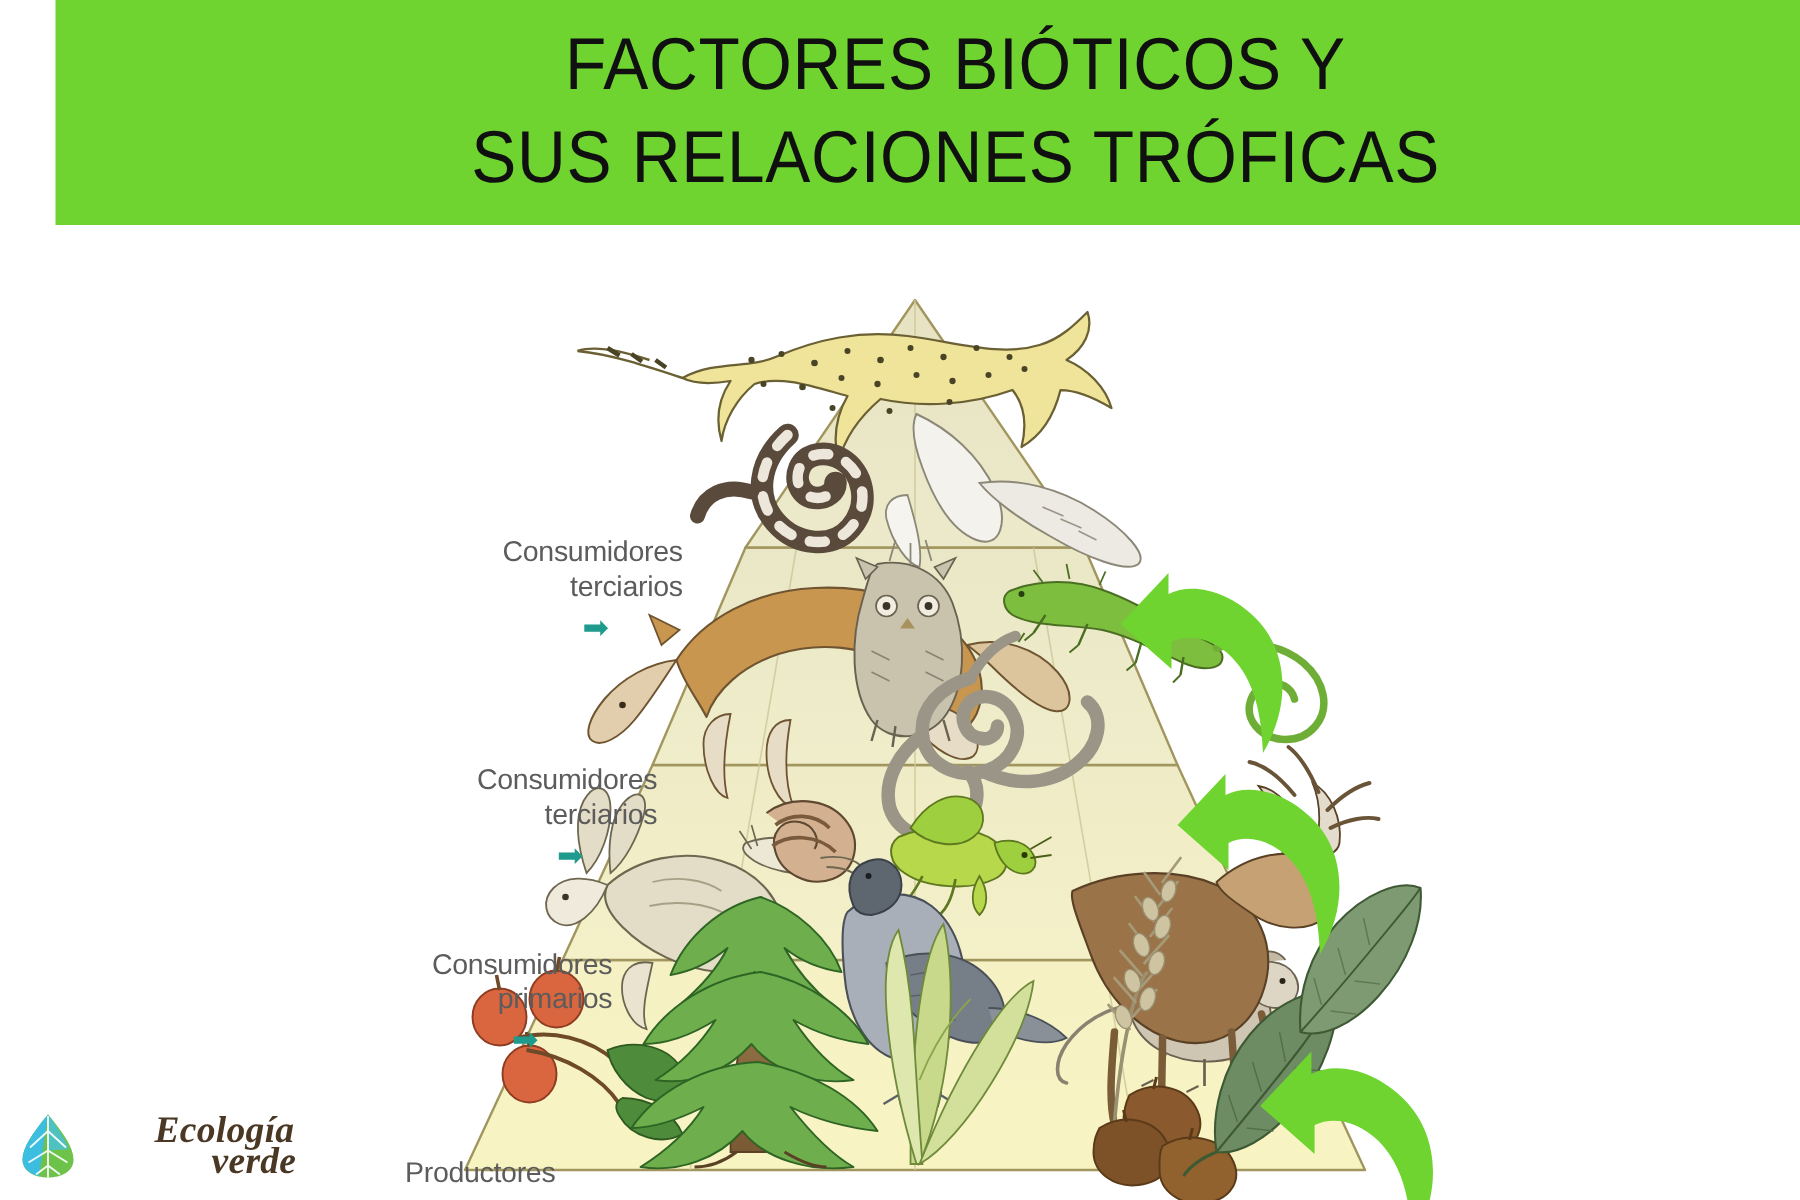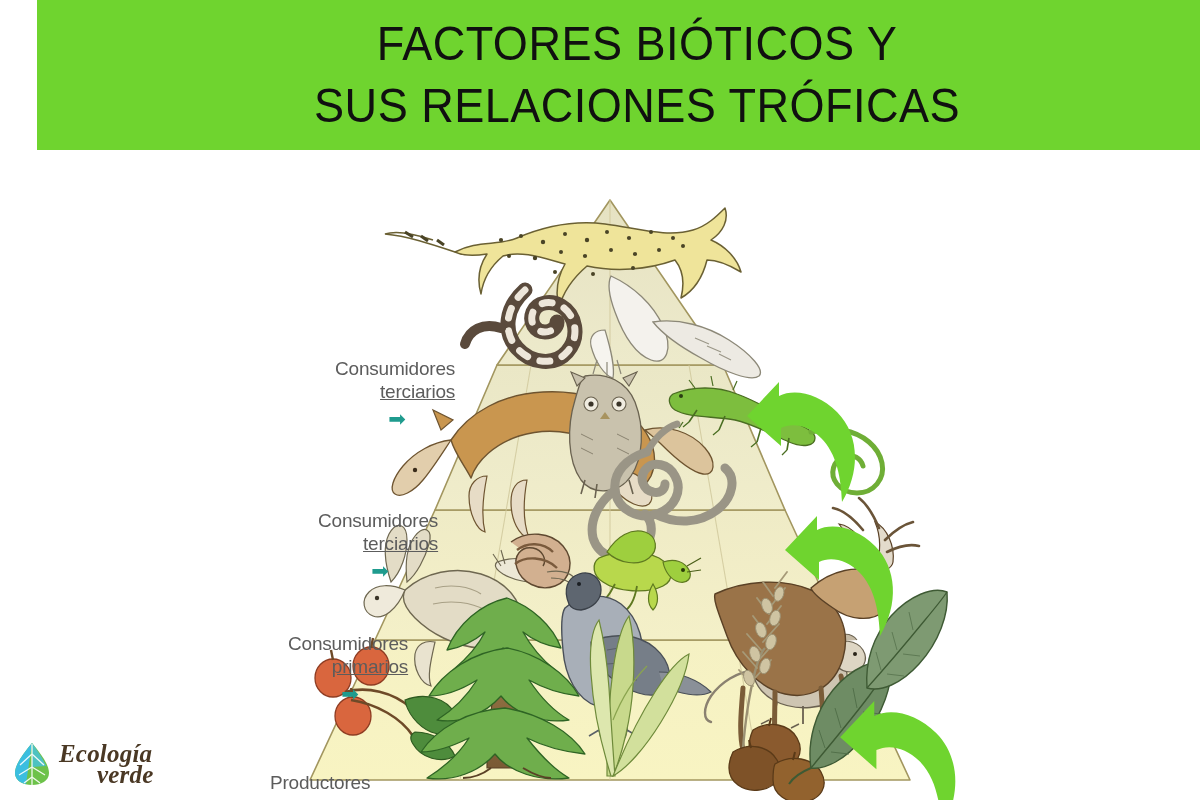--- a/index.html
+++ b/index.html
@@ -69,21 +69,21 @@
   .tier-label {
     position: absolute;
     color: #5c5c5c;
     font-family: "Liberation Sans", sans-serif;
     font-size: 19px;
     line-height: 1.2;
     text-align: right;
     white-space: nowrap;
     letter-spacing: -0.2px;
   }
-  .tier-label .l2 { display: block; text-decoration: underline; }
+  .tier-label .l2 { display: block; }
   .tier-arrow {
     display: block;
     margin-top: 4px;
     text-align: center;
     color: #1f9b8e;
     font-size: 21px;
     line-height: 1;
     letter-spacing: -4px;
   }
 
@@ -105,20 +105,21 @@
     left: 12px;
     top: 740px;
     display: flex;
     align-items: center;
     gap: 7px;
   }
   .logo-text {
     position: relative;
     width: 140px;
     height: 48px;
+    margin-left: 44px;
   }
   .logo-word {
     position: absolute;
     color: #4a3824;
     font-family: "Liberation Serif", serif;
     font-style: italic;
     font-weight: 700;
     letter-spacing: 0.2px;
   }
   .logo-eco   { left: 0;  top: 0;  font-size: 25px; }

